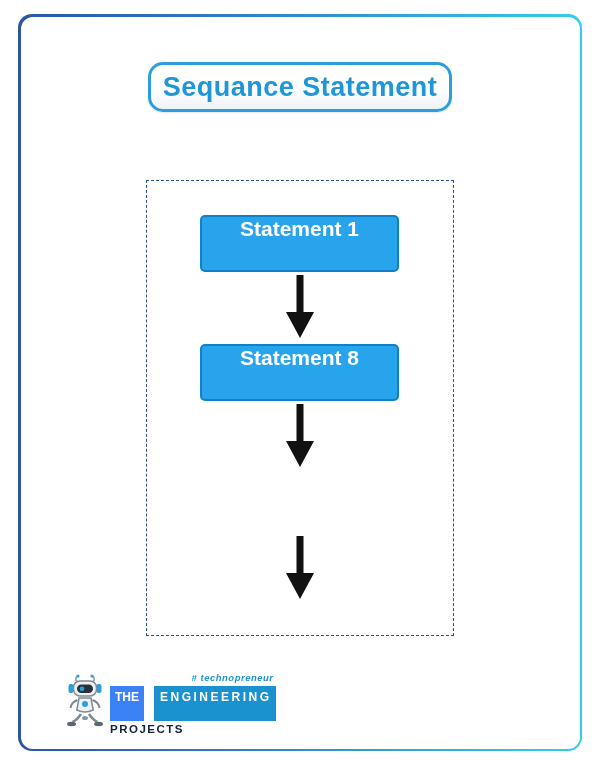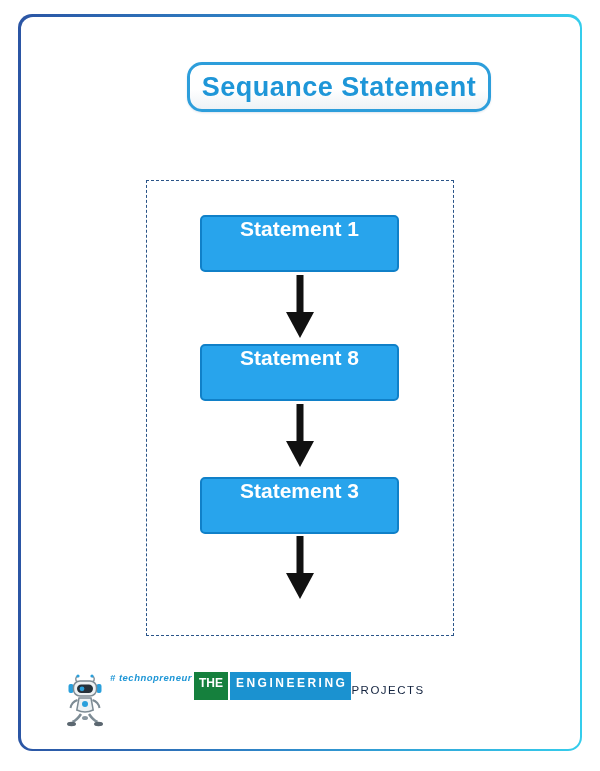--- a/index.html
+++ b/index.html
@@ -25,21 +25,20 @@
   }
 
   
   .title-box {
     position: absolute; left: 148px; top: 62px;
     width: 304px; height: 50px;
     border: 3px solid #2d9edb; border-radius: 15px;
     background: linear-gradient(180deg, #ffffff 55%, #eef2f5 100%);
     display: flex; align-items: center; justify-content: center;
     box-shadow: 0 1px 2px rgba(40,90,140,0.15);
-    margin-left: 39px;
   }
   .title-box span {
     color: #1e96d8; font-size: 27px; font-weight: 700; letter-spacing: 0.5px;
   }
 
   
   .flow-container {
     position: absolute; left: 146px; top: 180px;
     width: 308px; height: 456px;
     border: 1.5px dashed #2a5488;
@@ -63,39 +62,39 @@
   .arrow-1 { top: 275px; }
   .arrow-2 { top: 404px; }
   .arrow-3 { top: 536px; }
 
   
   .logo {
     position: absolute; left: 62px; top: 672px;
     display: flex; align-items: flex-start;
   }
   .logo-robot { width: 46px; height: 54px; margin-top: 2px; }
-  .logo-text { display: flex; flex-direction: row; margin-left: 2px; }
+  .logo-text { display: flex; flex-direction: column; margin-left: 2px; }
   .logo-tagline {
     color: #1e96d6; font-size: 9.5px; font-weight: 700; font-style: italic;
     text-align: right; letter-spacing: 0.5px; margin-bottom: 3px; padding-right: 2px;
   }
   .logo-row { display: flex; }
   .logo-the {
-    background: #15803d; color: #ffffff;
+    background: #3b82f6; color: #ffffff;
     font-size: 12px; font-weight: 700;
-    padding: 4px 5px 10px 5px; margin-right: 2px;
+    padding: 4px 5px 17px 5px; margin-right: 10px;
   }
   .logo-eng {
     background: #1b92d0; color: #ffffff;
     font-size: 12px; font-weight: 700; letter-spacing: 2.5px;
     padding: 4px 4px 3px 6px;
   }
   .logo-projects {
-    color: #13233f; font-size: 11.5px; font-weight: 400; letter-spacing: 1.5px;
-    text-align: center; margin-top: 12px; padding-right: 1px;
+    color: #13233f; font-size: 11.5px; font-weight: 700; letter-spacing: 1.5px;
+    text-align: left; margin-top: 2px; padding-right: 1px;
   }
 </style>
 </head>
 <body>
 
 <div class="canvas">
 
   <div class="page-border">
     <div class="page"></div>
   </div>
@@ -117,23 +116,20 @@
 
   <div class="stmt-box stmt-2">
     <span>Statement 8</span>
   </div>
 
   <svg class="arrow arrow-2" viewBox="0 0 32 64">
     <rect x="12.5" y="0" width="7" height="40" fill="#111111"></rect>
     <polygon points="2,37 30,37 16,63" fill="#111111"></polygon>
   </svg>
 
-  <div class="stmt-box stmt-3">
-    <span>Statement 3</span>
-  </div>
 
   <svg class="arrow arrow-3" viewBox="0 0 32 64">
     <rect x="12.5" y="0" width="7" height="40" fill="#111111"></rect>
     <polygon points="2,37 30,37 16,63" fill="#111111"></polygon>
   </svg>
 
   <div class="logo">
     <svg class="logo-robot" viewBox="0 0 44 54">
       <path d="M14 8 Q11 4 15 2" stroke="#8a97a0" fill="none" stroke-width="1.5"></path>
       <path d="M30 8 Q33 4 29 2" stroke="#8a97a0" fill="none" stroke-width="1.5"></path>

